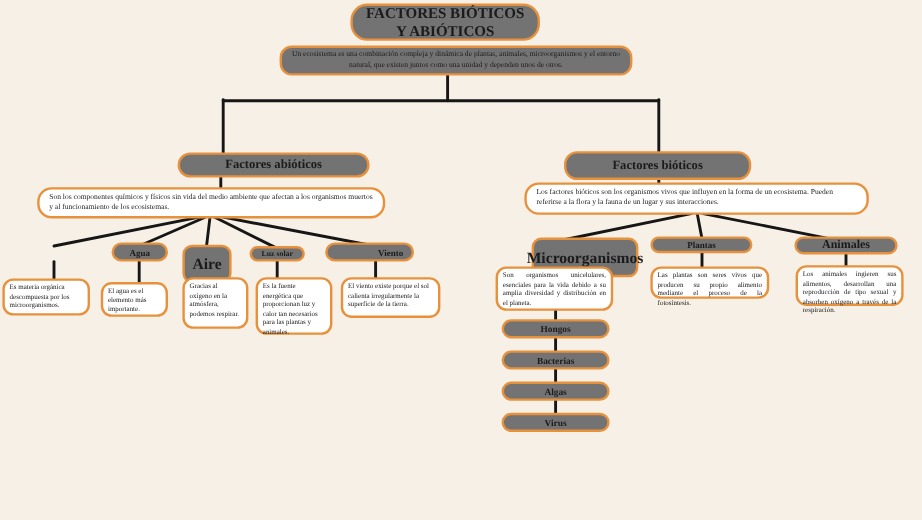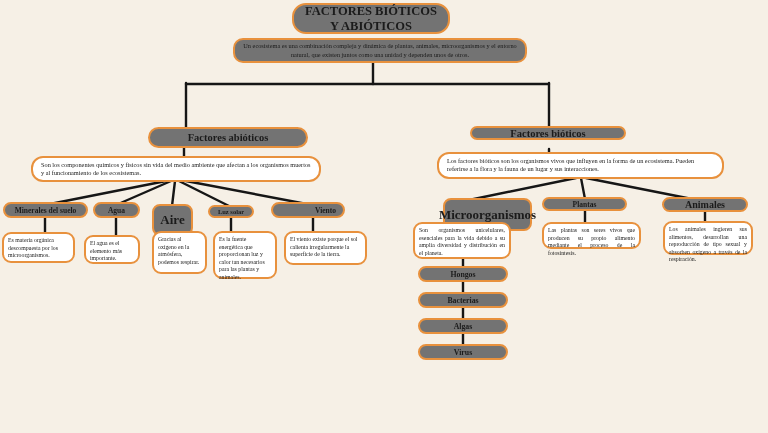--- a/index.html
+++ b/index.html
@@ -37,21 +37,21 @@
     border-radius:9px;
   }
   .desc.just { text-align:justify; }
 
   
   #n-title   { left:292px; top:3px;  width:158px; height:31px; font-size:12.5px; line-height:1.15; border-radius:14px; padding:0 6px; }
   #n-def     { left:233px; top:38px; width:294px; height:25px; font-weight:normal; font-size:6.3px; line-height:1.3; border-radius:10px; padding:0 8px; }
 
   
   #n-abiotic { left:103px; top:127px; width:160px; height:21px; font-size:10.5px; border-radius:11px;margin-left:45px; }
-  #n-biotic  { left:470px; top:126px; width:156px; height:14px; font-size:10.5px; border-radius:11px; }
+  #n-biotic  { left:470px; top:126px; width:156px; height:24px; font-size:10.5px; border-radius:11px; }
 
   
   #n-abiotic-desc { left:31px;  top:156px; width:290px; height:26px; font-size:6.3px; border-radius:12px; padding:3px 8px; }
   #n-biotic-desc  { left:437px; top:152px; width:287px; height:27px; font-size:6.3px; border-radius:12px; padding:3px 8px; }
 
   
   #n-c0 { left:3px;   top:202px; width:85px; height:16px; font-size:7.5px; border-radius:8px; }
   #n-c1 { left:93px;  top:202px; width:47px; height:16px; font-size:7.5px; border-radius:8px;text-align:center; }
   #n-c2 { left:152px; top:204px; width:41px; height:32px; font-size:13px; border-radius:8px; }
   #n-c3 { left:208px; top:205px; width:46px; height:13px; font-size:6.5px; border-radius:7px; }
@@ -124,21 +124,20 @@
       <line x1="463" y1="334" x2="463" y2="346"></line>
     </g>
   </svg>
 
   <div class="node" id="n-title">FACTORES BIÓTICOS Y ABIÓTICOS</div>
   <div class="node" id="n-def">Un ecosistema es una combinación compleja y dinámica de plantas, animales, microorganismos y el entorno natural, que existen juntos como una unidad y dependen unos de otros.</div>
 
   <div class="node" id="n-abiotic">Factores abióticos</div>
   <div class="desc" id="n-abiotic-desc">Son los componentes químicos y físicos sin vida del medio ambiente que afectan a los organismos muertos y al funcionamiento de los ecosistemas.</div>
 
-  <div class="node" id="n-c0">Minerales del suelo</div>
   <div class="node" id="n-c1">Agua</div>
   <div class="node" id="n-c2">Aire</div>
   <div class="node" id="n-c3">Luz solar</div>
   <div class="node" id="n-c4">Viento</div>
 
   <div class="desc" id="n-d0">Es materia orgánica descompuesta por los microorganismos.</div>
   <div class="desc" id="n-d1">El agua es el elemento más importante.</div>
   <div class="desc" id="n-d2">Gracias al oxígeno en la atmósfera, podemos respirar.</div>
   <div class="desc" id="n-d3">Es la fuente energética que proporcionan luz y calor tan necesarios para las plantas y animales.</div>
   <div class="desc" id="n-d4">El viento existe porque el sol calienta irregularmente la superficie de la tierra.</div>

